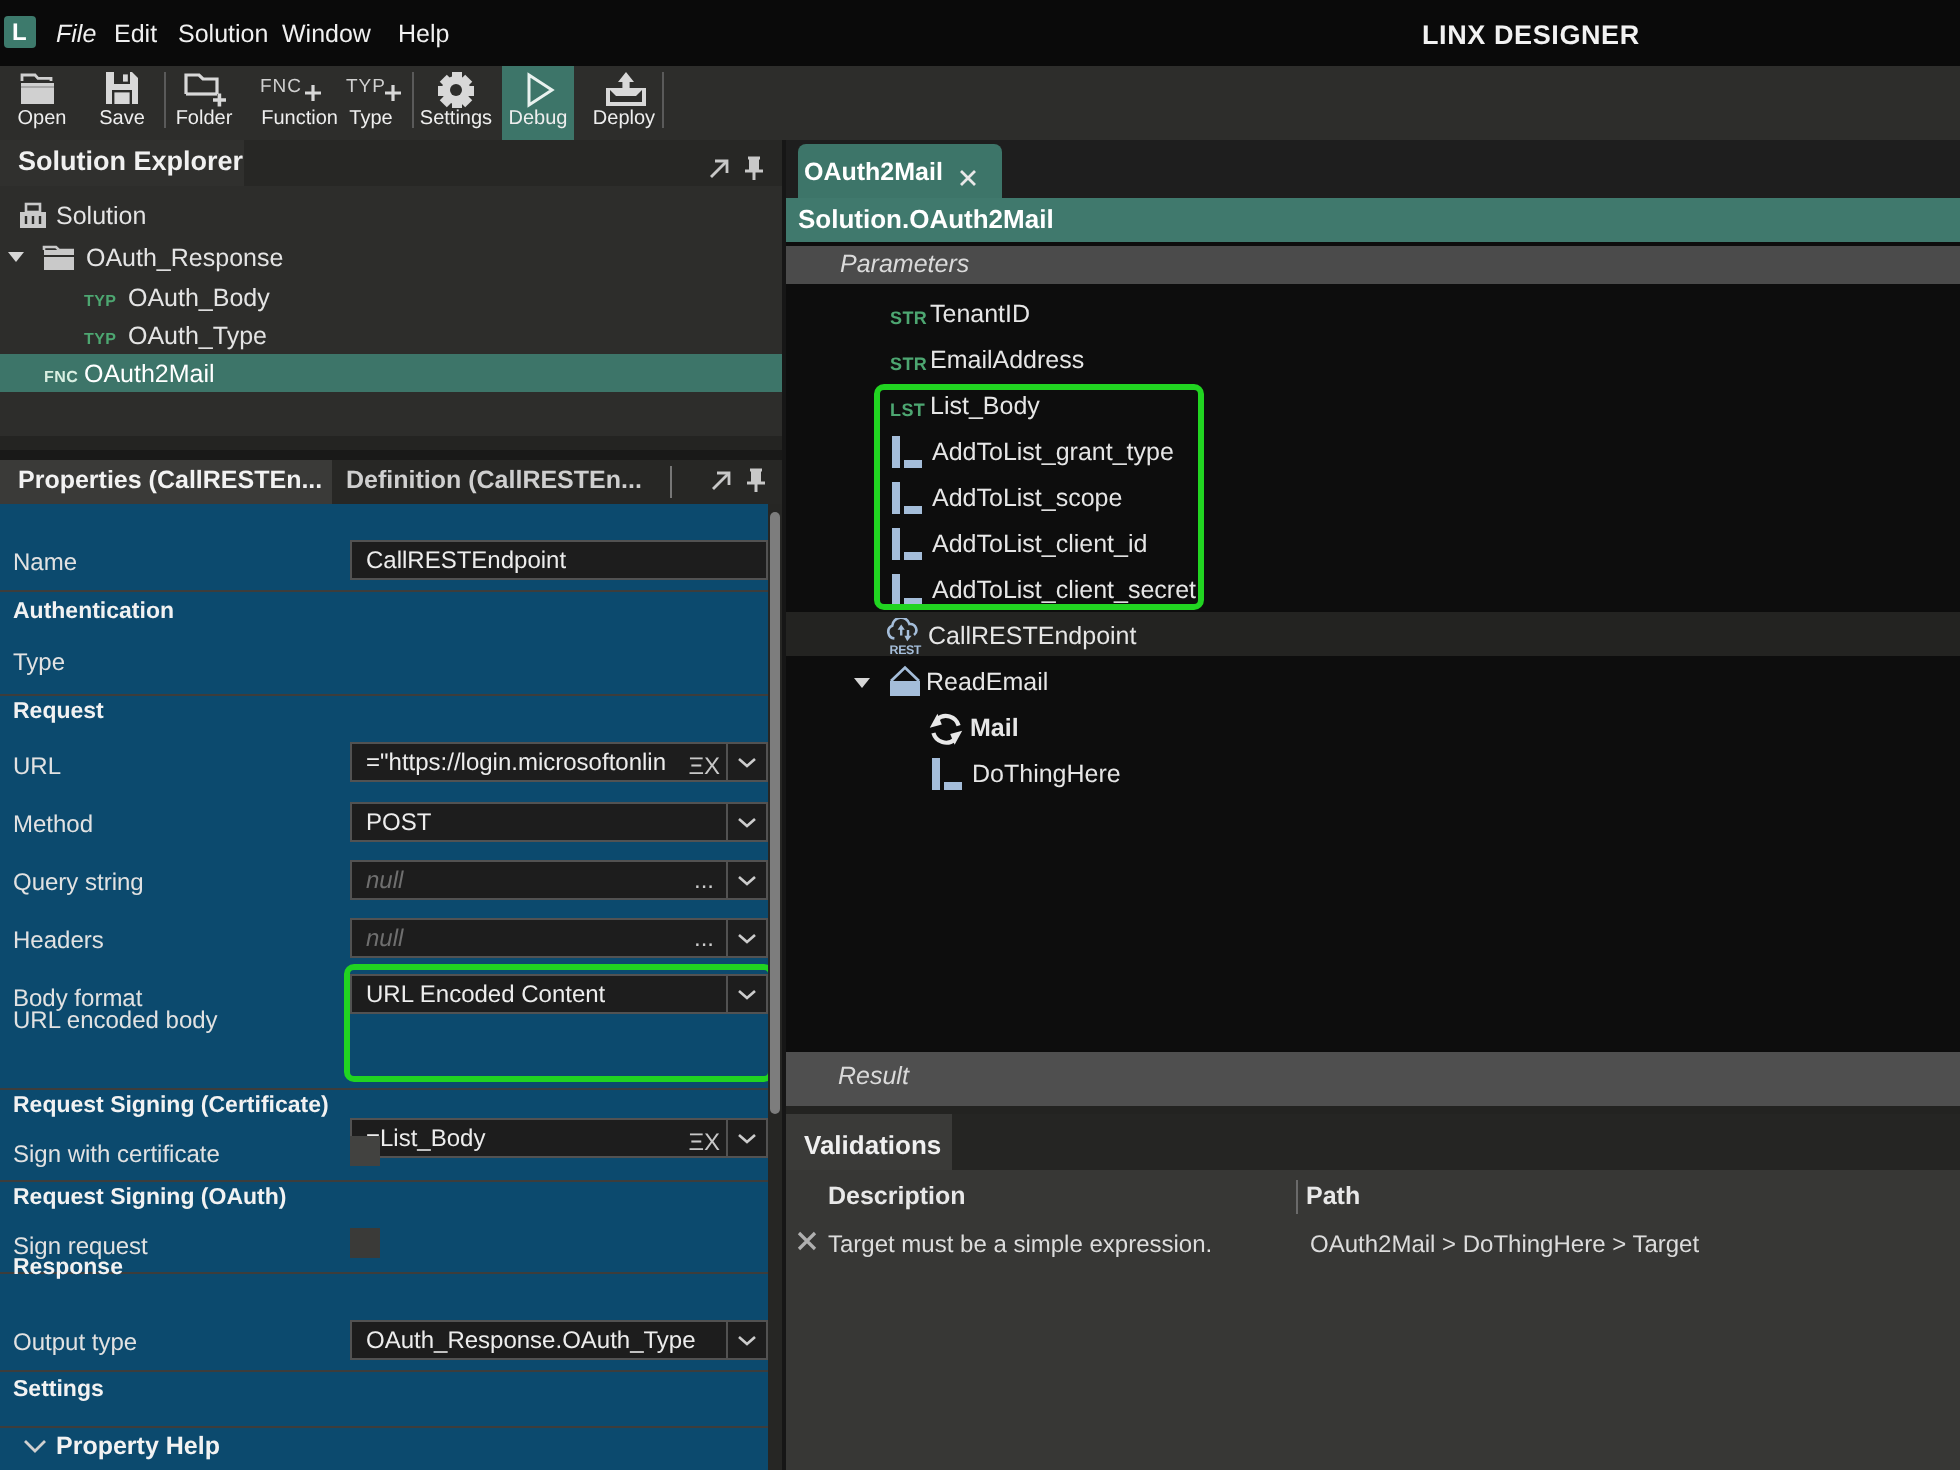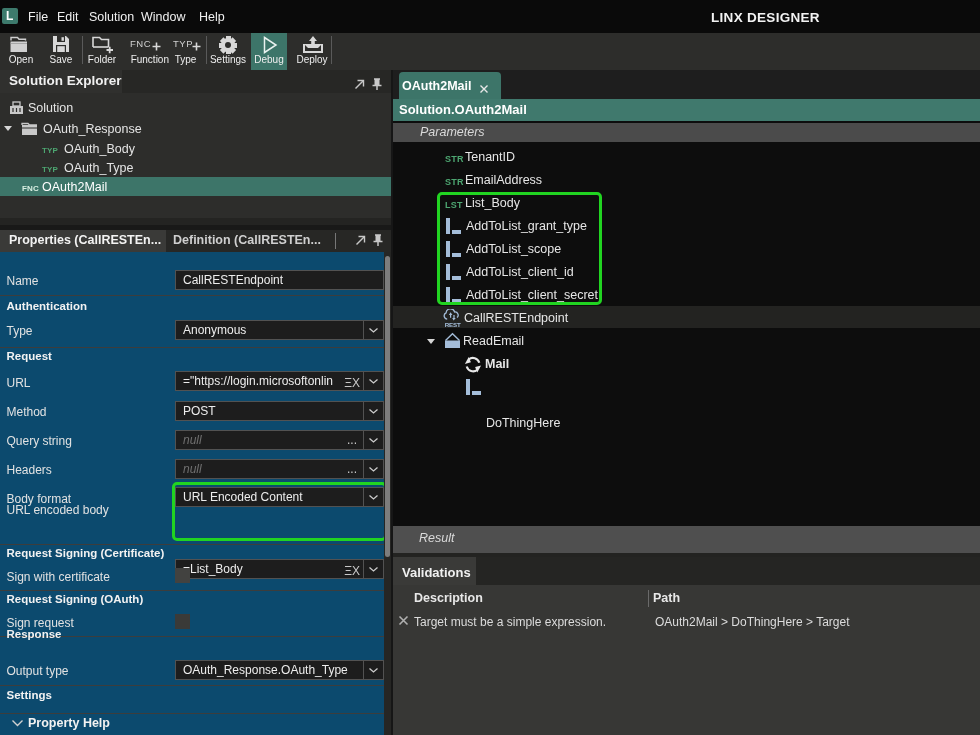--- a/index.html
+++ b/index.html
@@ -35,21 +35,21 @@
   .licon-h { width:9px; height:4px; background:#a4bdd9; }
 </style>
 </head>
 <body>
 <div id="stage">
 
   <div class="abs" id="menubar">
     <div class="abs" style="left:2px;top:8px;width:16px;height:16px;background:#3d7a6c;border-radius:2px;">
       <div class="abs" style="left:4px;top:1px;font-size:12px;font-weight:bold;color:#fff;">L</div>
     </div>
-    <div class="abs menu-item" style="left:28px;">File</div>
+    <div class="abs menu-item" style="left:28px;font-style:italic;">File</div>
     <div class="abs menu-item" style="left:57px;">Edit</div>
     <div class="abs menu-item" style="left:89px;">Solution</div>
     <div class="abs menu-item" style="left:141px;">Window</div>
     <div class="abs menu-item" style="left:199px;">Help</div>
     <div class="abs" style="left:711px;top:10px;font-size:13.5px;font-weight:bold;color:#f2f2f2;letter-spacing:0.3px;">LINX DESIGNER</div>
   </div>
 
   <div class="abs" id="toolbar">
 
     <svg class="abs" style="left:9px;top:3px;" width="23" height="17" viewBox="0 0 23 17">
@@ -177,26 +177,20 @@
       <path d="M6 8 V12" stroke="#c8c8c8" stroke-width="1.5"></path>
     </svg>
 
     <div class="abs plabel nw" style="top:44px;">Name</div>
     <div class="abs inp nw" style="top:40px;">CallRESTEndpoint</div>
 
     <div class="abs hline" style="top:65px;"></div>
     <div class="abs phead nw" style="top:70px;">Authentication</div>
 
     <div class="abs plabel nw" style="top:94px;">Type</div>
-    <div class="abs inp nw" style="top:90px;">Anonymous
-      <div class="chevseg"></div>
-      <svg class="chev" viewBox="0 0 9 5">
-          <path d="M0.5 0.5 L4.5 4 L8.5 0.5" stroke="#cccccc" stroke-width="1.3" fill="none"></path>
-        </svg>
-    </div>
 
     <div class="abs hline" style="top:117px;"></div>
     <div class="abs phead nw" style="top:120px;">Request</div>
 
     <div class="abs plabel nw" style="top:146px;">URL</div>
     <div class="abs inp nw" style="top:141px;">="https://login.microsoftonlin
       <div class="chevseg"></div>
       <svg class="chev" viewBox="0 0 9 5">
           <path d="M0.5 0.5 L4.5 4 L8.5 0.5" stroke="#cccccc" stroke-width="1.3" fill="none"></path>
         </svg>
@@ -341,21 +335,21 @@
     <svg class="abs" style="left:71px;top:286px;" width="18" height="18" viewBox="0 0 18 18">
       <path d="M15.3 6.8 A6.6 6.6 0 0 0 4.6 3.6" fill="none" stroke="#e8e8e8" stroke-width="2.1"></path>
       <path d="M2.7 10.5 A6.6 6.6 0 0 0 13.4 13.7" fill="none" stroke="#e8e8e8" stroke-width="2.1"></path>
       <path d="M0.9 7.9 L6.9 6.3 L4.7 0.9 Z" fill="#e8e8e8"></path>
       <path d="M17.1 9.4 L11.1 11 L13.3 16.4 Z" fill="#e8e8e8"></path>
     </svg>
     <div class="abs rrow-lbl nw" style="left:92px;top:287px;font-weight:bold;">Mail</div>
 
     <div class="abs licon-v" style="left:73px;top:309px;"></div>
     <div class="abs licon-h" style="left:78.5px;top:321px;"></div>
-    <div class="abs rrow-lbl nw" style="left:93px;top:310px;margin-top:36px;">DoThingHere</div>
+    <div class="abs rrow-lbl nw" style="left:93px;top:310px;">DoThingHere</div>
 
     <div class="abs" style="left:44px;top:122px;width:165px;height:113px;border:3px solid #21d421;border-radius:5px;"></div>
 
     <div class="abs" style="left:0;top:456px;width:587px;height:27px;background:#4f4f4f;"></div>
     <div class="abs nw" style="left:26px;top:461px;font-size:12.5px;font-style:italic;color:#dadada;">Result</div>
 
     <div class="abs" style="left:0;top:483px;width:587px;height:4px;background:#232321;"></div>
     <div class="abs" style="left:0;top:487px;width:587px;height:28px;background:#252523;"></div>
     <div class="abs" style="left:0;top:487px;width:83px;height:28px;background:#3a3a38;"></div>
     <div class="abs" style="left:0;top:515px;width:587px;height:150px;background:#373735;"></div>

